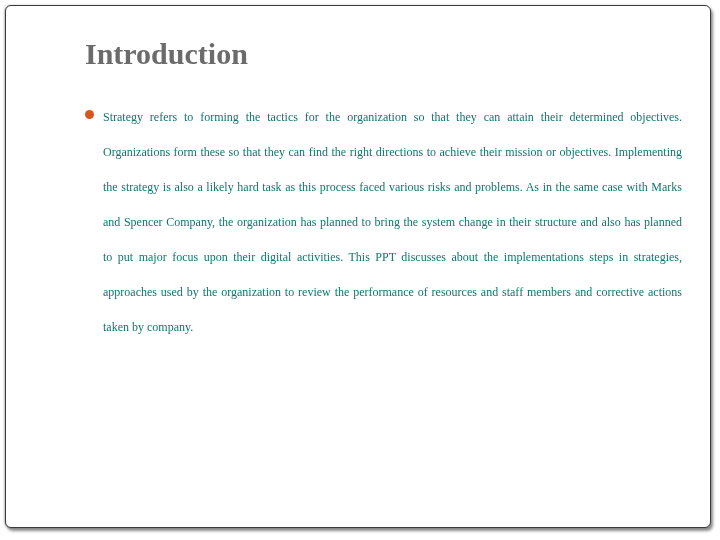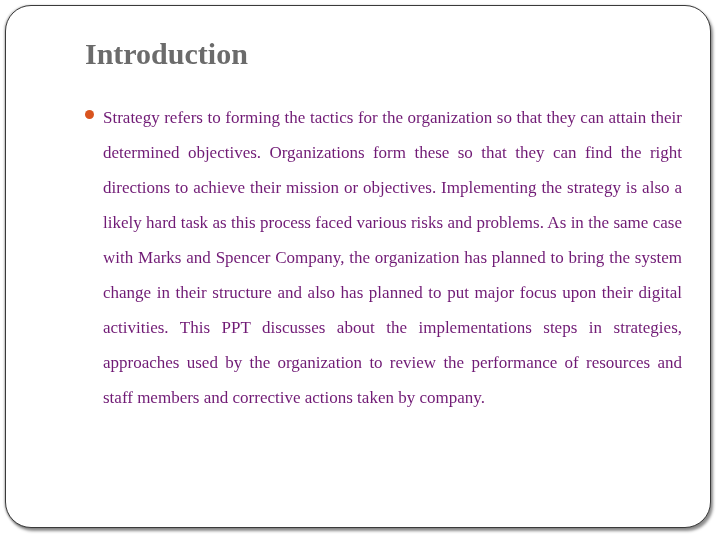--- a/index.html
+++ b/index.html
@@ -11,21 +11,21 @@
       overflow: hidden;
     }
     .slide-frame {
       position: absolute;
       left: 5px;
       top: 5px;
       width: 706px;
       height: 523px;
       background: #ffffff;
       border: 1px solid #3a3a3a;
-      border-radius: 26px;
+      border-radius: 6px;
       box-shadow: 2px 3px 3px rgba(0,0,0,0.45), -1px 0 2px rgba(0,0,0,0.25);
       box-sizing: border-box;
     }
     .slide-title {
       position: absolute;
       left: 79px;
       top: 28px;
       margin: 0;
       font-family: "Liberation Serif", serif;
       font-weight: bold;
@@ -51,23 +51,23 @@
       left: 1px;
       top: 10px;
       width: 9px;
       height: 9px;
       border-radius: 50%;
       background: #d9541e;
     }
     .bullet-text {
       display: block;
       font-family: "Liberation Serif", serif;
-      font-size: 17px;
+      font-size: 12px;
       line-height: 35px;
-      color: #701a75;
+      color: #0f766e;
       text-align: justify;
     }
   </style>
 </head>
 <body>
 
 <div class="slide-frame">
   <h1 class="slide-title">Introduction</h1>
 
   <ul class="bullet-list">

